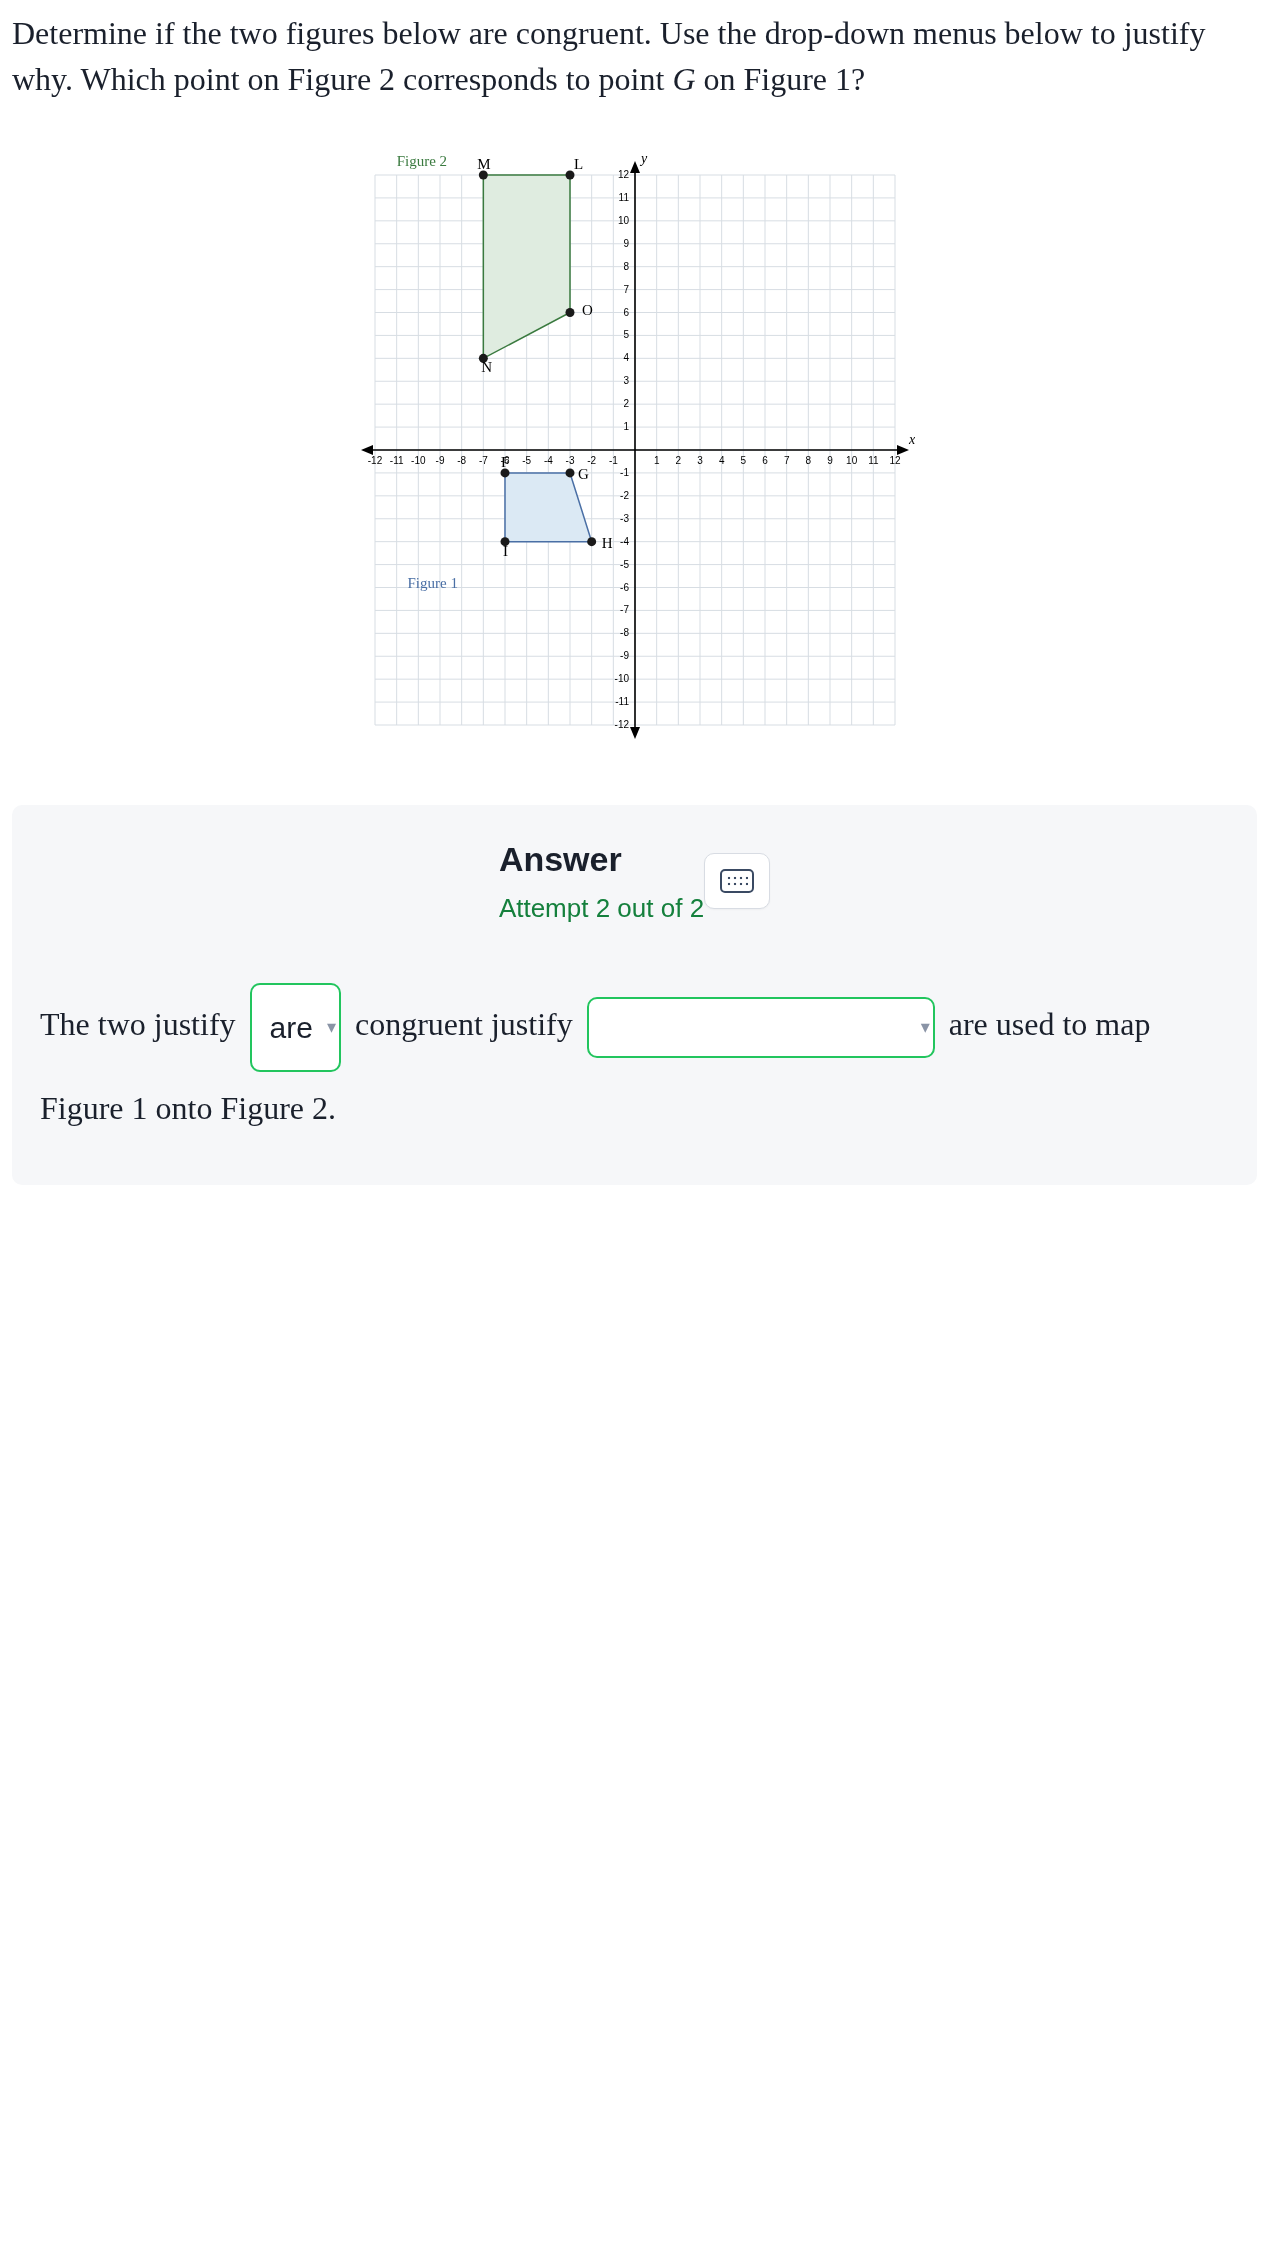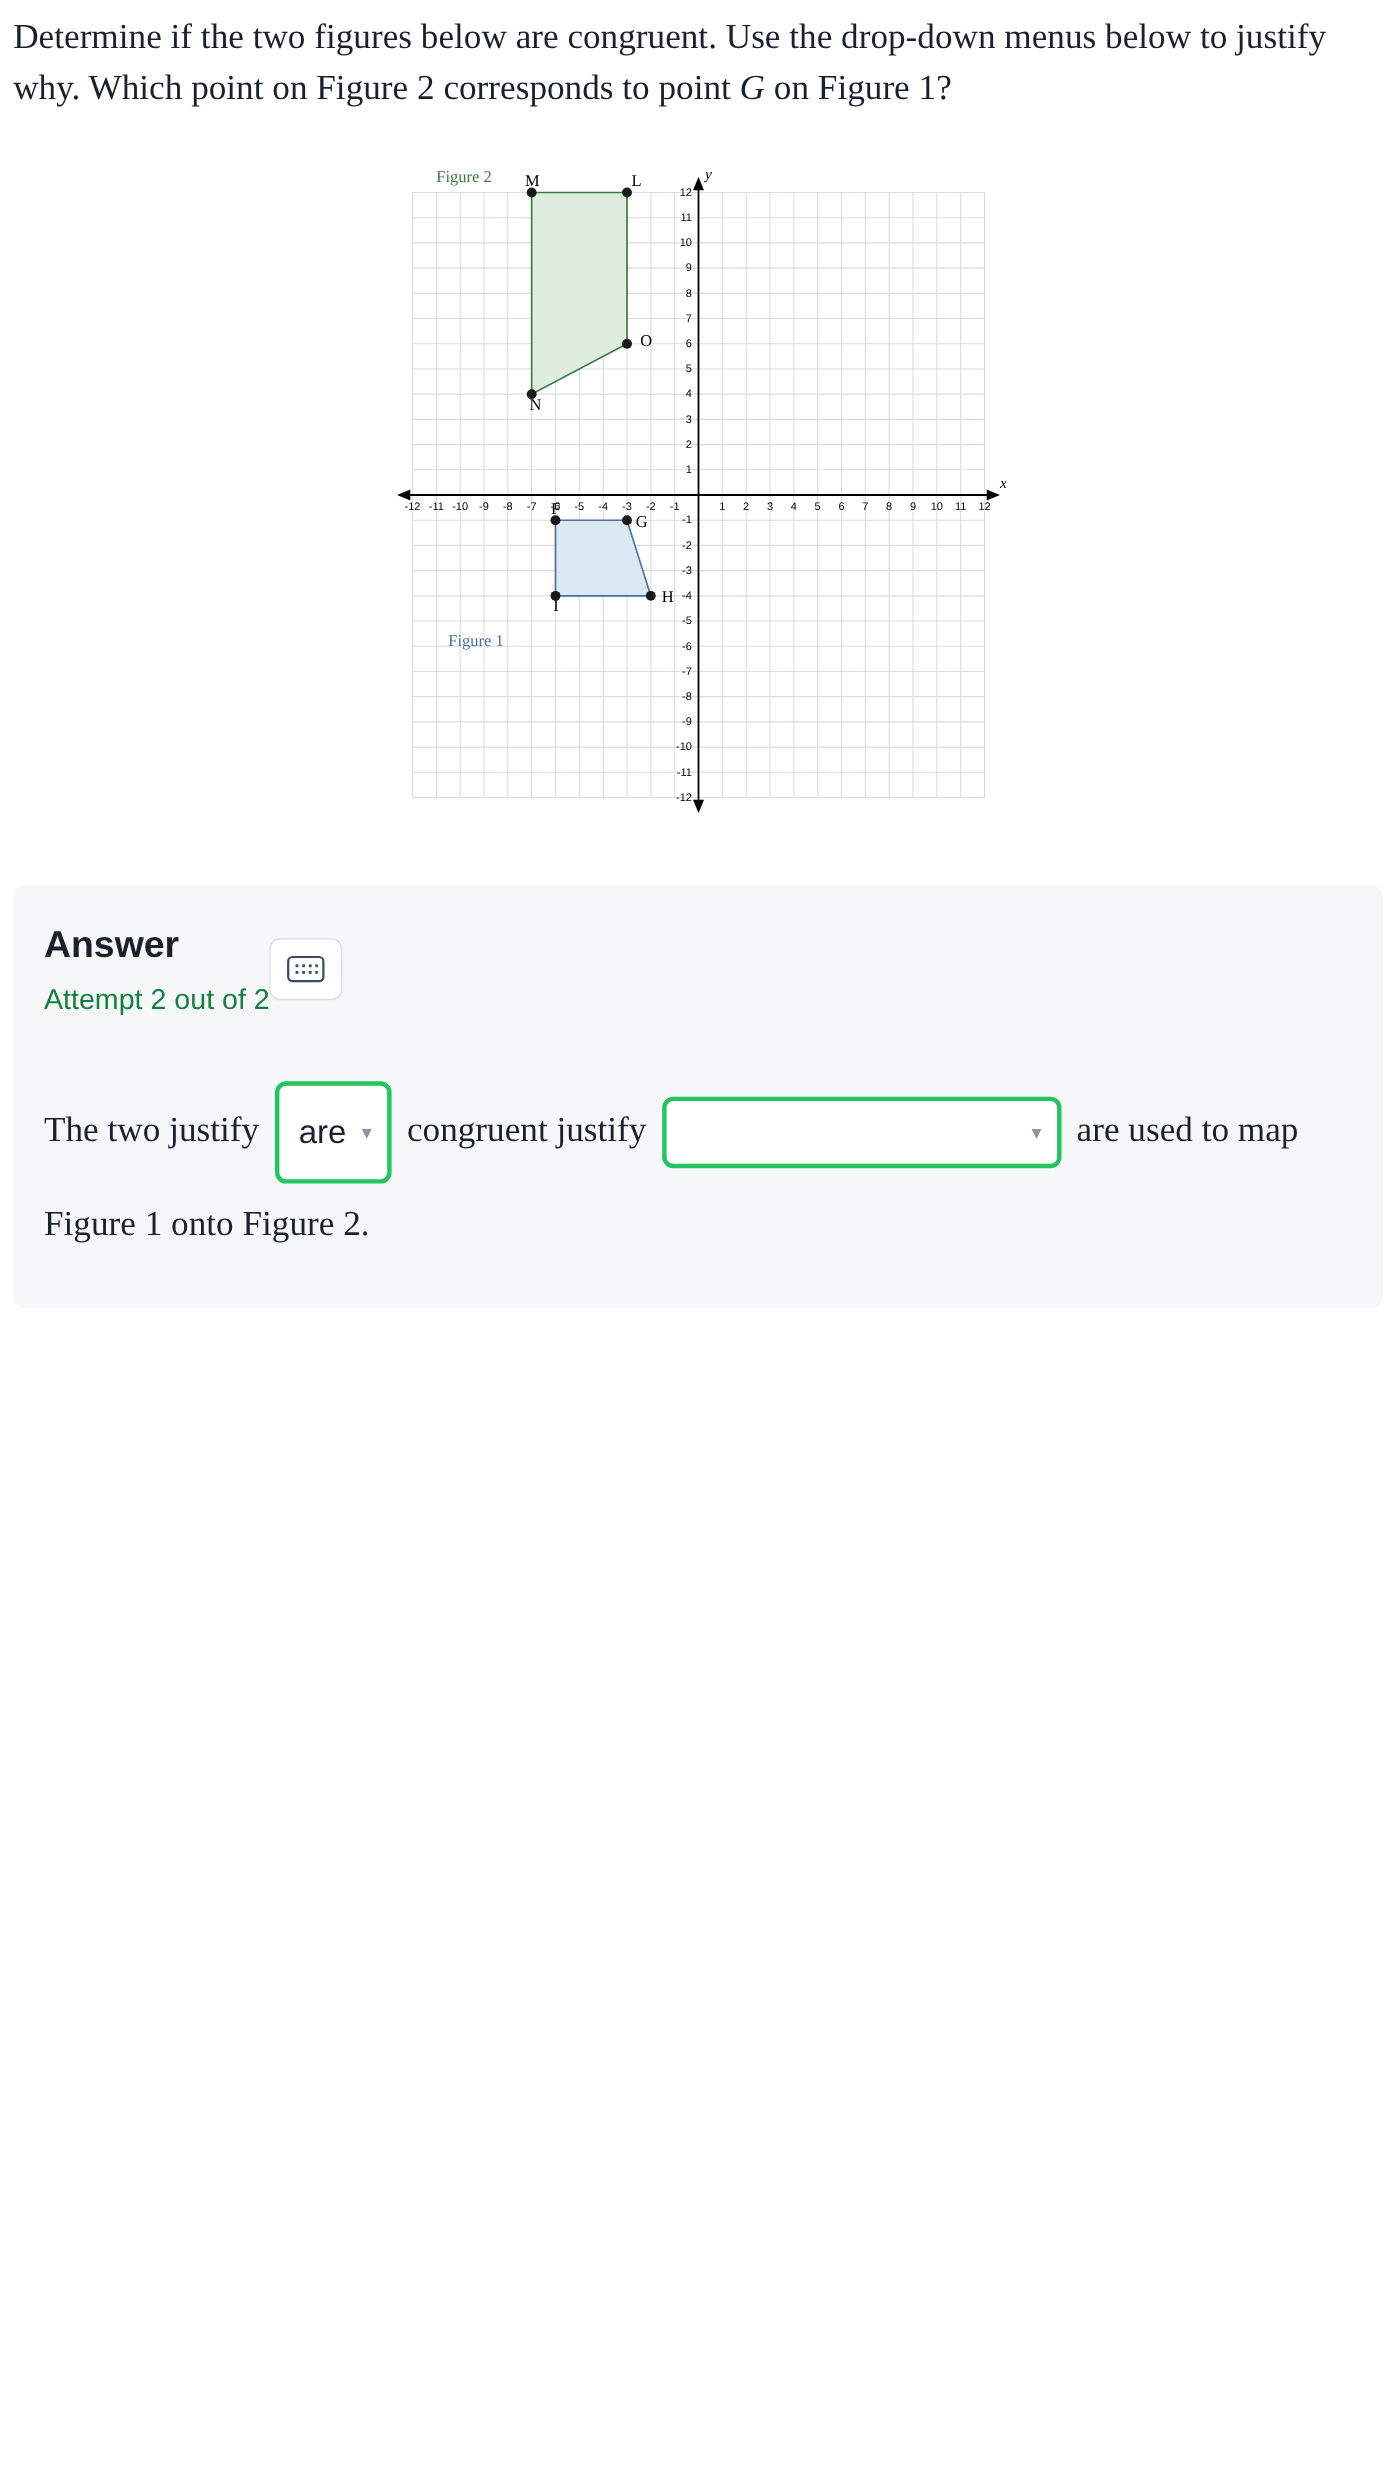--- a/index.html
+++ b/index.html
@@ -22,21 +22,21 @@
     margin: 40px 0 60px 0;
   }
   svg { display: block; }
   .answer-panel {
     background: #f6f7f9;
     border-radius: 10px;
     padding: 30px 28px 40px 28px;
   }
   .answer-head {
     display: flex;
-    justify-content: flex-start;
+    justify-content: center;
     align-items: center;
   }
   .answer-title {
     font-weight: 700;
     font-size: 34px;
     font-family: -apple-system, BlinkMacSystemFont, 'Segoe UI', sans-serif;
     color: #1a202c;
   }
   .attempt {
     color: #15803d;
@@ -71,23 +71,23 @@
   }
   .sentence {
     margin-top: 55px;
     line-height: 2.3;
     font-size: 32px;
   }
   .dropdown {
     display: inline-flex;
     align-items: center;
     background: #fff;
-    border: 4px solid #22c55e;
+    border: 2px solid #22c55e;
     border-radius: 10px;
-    padding: 8px 14px 8px 18px;
+    padding: 8px 3px 8px 18px;
     font-family: -apple-system, BlinkMacSystemFont, 'Segoe UI', sans-serif;
     font-size: 30px;
     color: #1a202c;
     vertical-align: middle;
     margin: 0 6px;
     min-height: 54px;
     justify-content: center;
   }
   .dropdown .val { min-width: 40px; }
   .dropdown.wide .val { min-width: 300px; }

